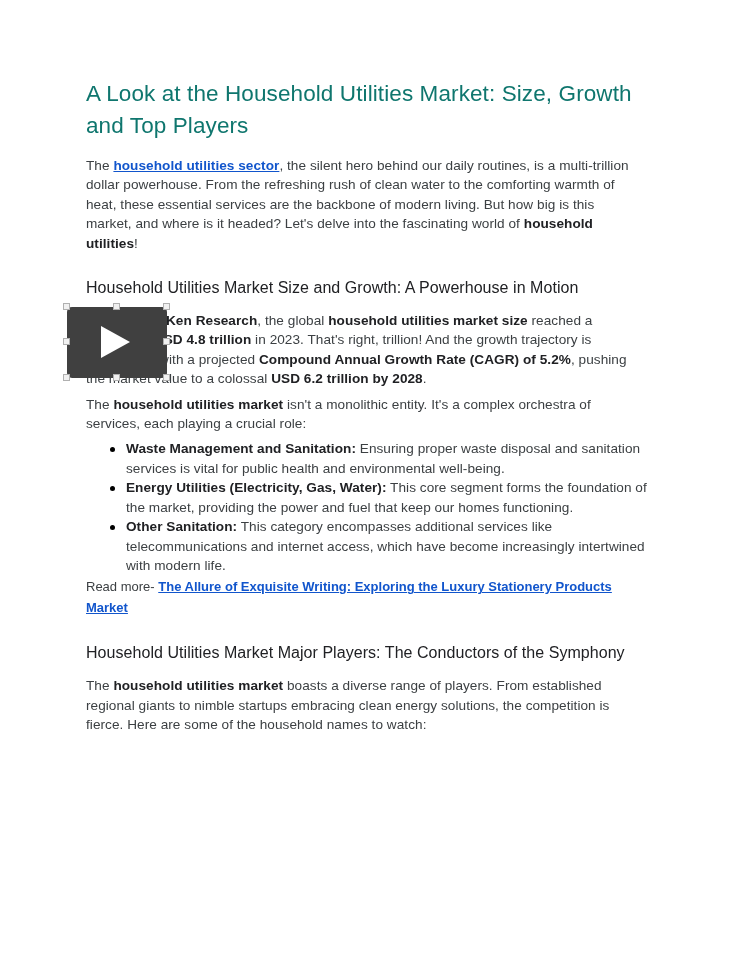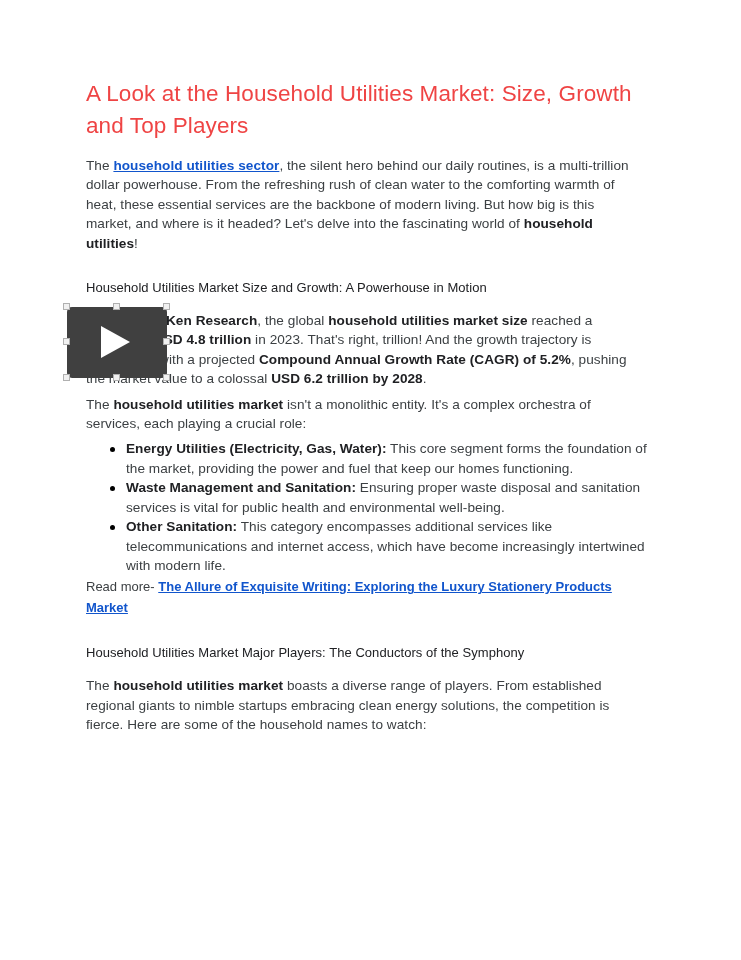--- a/index.html
+++ b/index.html
@@ -23,26 +23,26 @@
   #doc {
     position: absolute;
     left: 86px;
     top: 78px;
     width: 566px;
   }
   h1.doc-title {
     font-size: 22.5px;
     line-height: 32px;
     font-weight: 400;
-    color: #ef4444;
+    color: #0f766e;
     margin: 0 0 14px 0;
     letter-spacing: 0.1px;
   }
   h2.doc-h2 {
-    font-size: 13px;
+    font-size: 16px;
     line-height: 26px;
     font-weight: 400;
     color: #202124;
     margin: 22px 0 10px 0;
     letter-spacing: 0.05px;
   }
   p.doc-p {
     font-size: 13.6px;
     line-height: 19.4px;
     color: #3c4043;
@@ -145,22 +145,22 @@
     <p class="doc-p"><span>The </span><a class="doc-link" href="#">household utilities sector</a><span>, the silent hero behind our daily routines, is a multi-trillion dollar powerhouse. From the refreshing rush of clean water to the comforting warmth of heat, these essential services are the backbone of modern living. But how big is this market, and where is it headed? Let's delve into the fascinating world of </span><span class="b">household utilities</span><span>!</span></p>
 
     <h2 class="doc-h2">Household Utilities Market Size and Growth: A Powerhouse in Motion</h2>
 
     <p class="doc-p"><span>According to </span><span class="b">Ken Research</span><span>, the global </span><span class="b">household utilities market size</span><span> reached a staggering </span><span class="b">USD 4.8 trillion</span><span> in 2023. That's right, trillion! And the growth trajectory is impressive, with a projected </span><span class="b">Compound Annual Growth Rate (CAGR) of 5.2%</span><span>, pushing the market value to a colossal </span><span class="b">USD 6.2 trillion by 2028</span><span>.</span></p>
 
 
     <p class="doc-p"><span>The </span><span class="b">household utilities market</span><span> isn't a monolithic entity. It's a complex orchestra of services, each playing a crucial role:</span></p>
 
     <ul class="doc-list">
+      <li><span class="b">Waste Management and Sanitation:</span><span> Ensuring proper waste disposal and sanitation services is vital for public health and environmental well-being.</span></li>
       <li><span class="b">Energy Utilities (Electricity, Gas, Water):</span><span> This core segment forms the foundation of the market, providing the power and fuel that keep our homes functioning.</span></li>
-      <li><span class="b">Waste Management and Sanitation:</span><span> Ensuring proper waste disposal and sanitation services is vital for public health and environmental well-being.</span></li>
       <li><span class="b">Other Sanitation:</span><span> This category encompasses additional services like telecommunications and internet access, which have become increasingly intertwined with modern life.</span></li>
     </ul>
 
     <p class="readmore"><span>Read more- </span><a class="readmore-link" href="#">The Allure of Exquisite Writing: Exploring the Luxury Stationery Products Market</a></p>
 
     <h2 class="doc-h2">Household Utilities Market Major Players: The Conductors of the Symphony</h2>
 
     <p class="doc-p"><span>The </span><span class="b">household utilities market</span><span> boasts a diverse range of players. From established regional giants to nimble startups embracing clean energy solutions, the competition is fierce. Here are some of the household names to watch:</span></p>
 
   </div>

